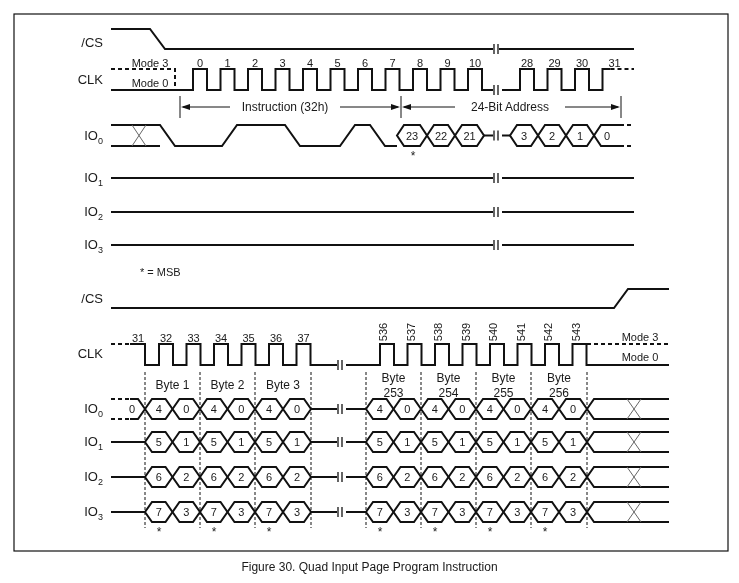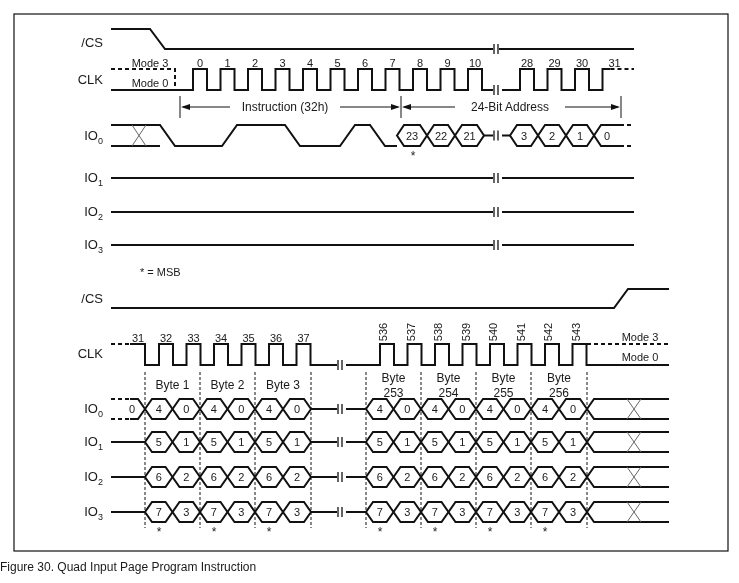--- a/index.html
+++ b/index.html
@@ -3,21 +3,21 @@
 <meta charset="utf-8">
 <style>
   html, body { margin:0; padding:0; background:#ffffff; }
   body { width:739px; height:583px; position:relative; overflow:hidden; font-family:"Liberation Sans", sans-serif; }
   #diagram { position:absolute; left:0; top:0; }
   svg text { font-family:"Liberation Sans", sans-serif; fill:#1a1a1a; }
   .sig { font-size:13px; }
   .num { font-size:11px; }
   .hx { font-size:11px; }
   .lbl { font-size:12px; }
-  .caption { position:absolute; left:0; width:739px; top:560px; font-size:12px; color:#1a1a1a; }
+  .caption { position:absolute; left:0; width:739px; top:560px; text-align:center; font-size:12px; color:#1a1a1a; }
 </style>
 </head>
 <body>
 
 <svg id="diagram" width="739" height="583" viewBox="0 0 739 583" xmlns="http://www.w3.org/2000/svg">
     <rect x="14" y="14" width="714" height="537" fill="none" stroke="#111" stroke-width="1.2"></rect>
     <text x="103" y="47" class="sig" text-anchor="end">/CS</text>
     <path d="M111,29 L150,29 L165,49 L634,49" fill="none" stroke="#111" stroke-width="2" stroke-dasharray=""></path>
     <rect x="493" y="46" width="6" height="6" fill="#fff"></rect>
     <line x1="494" y1="44" x2="494" y2="54" stroke="#111" stroke-width="1.3" stroke-dasharray=""></line>

